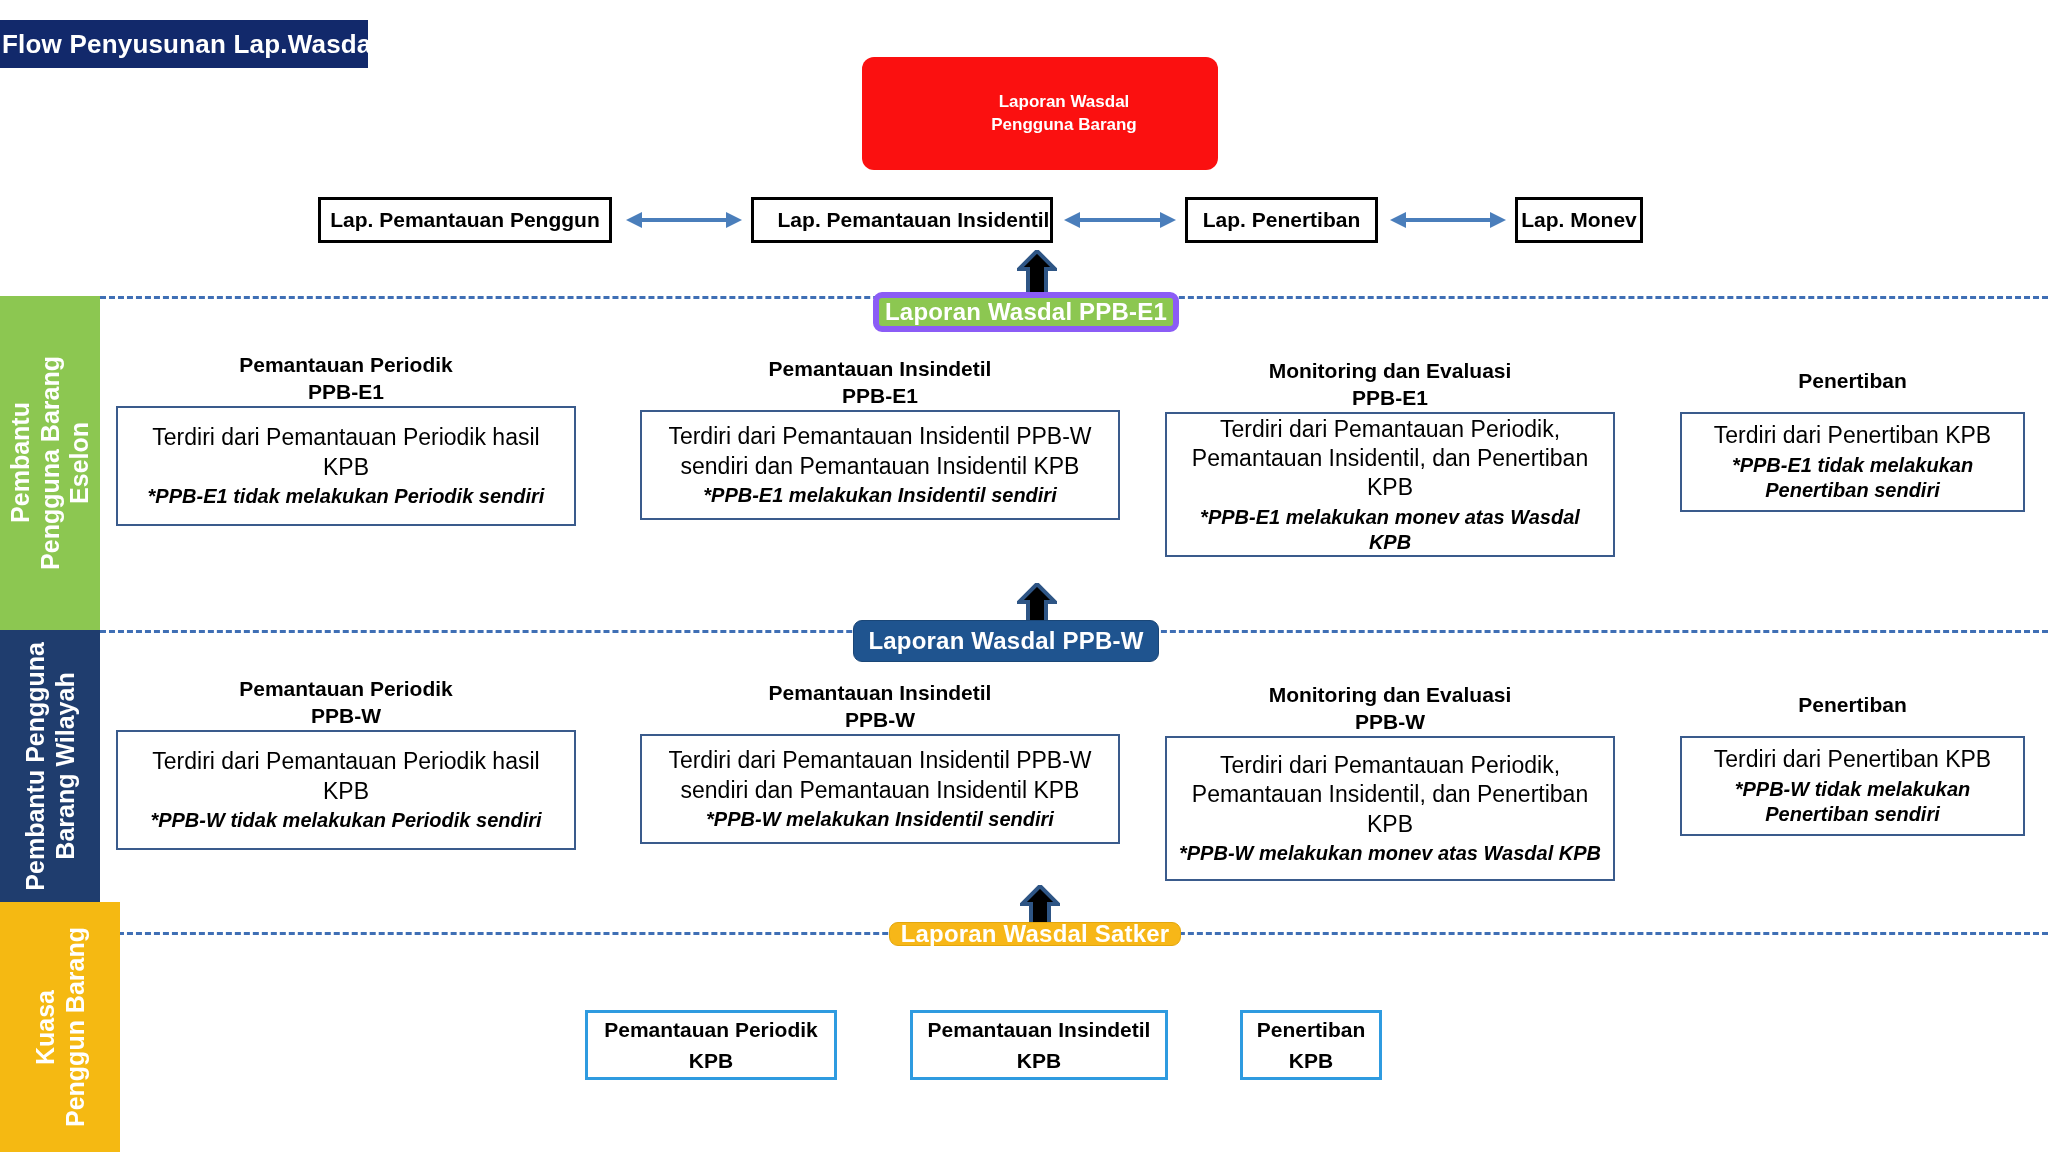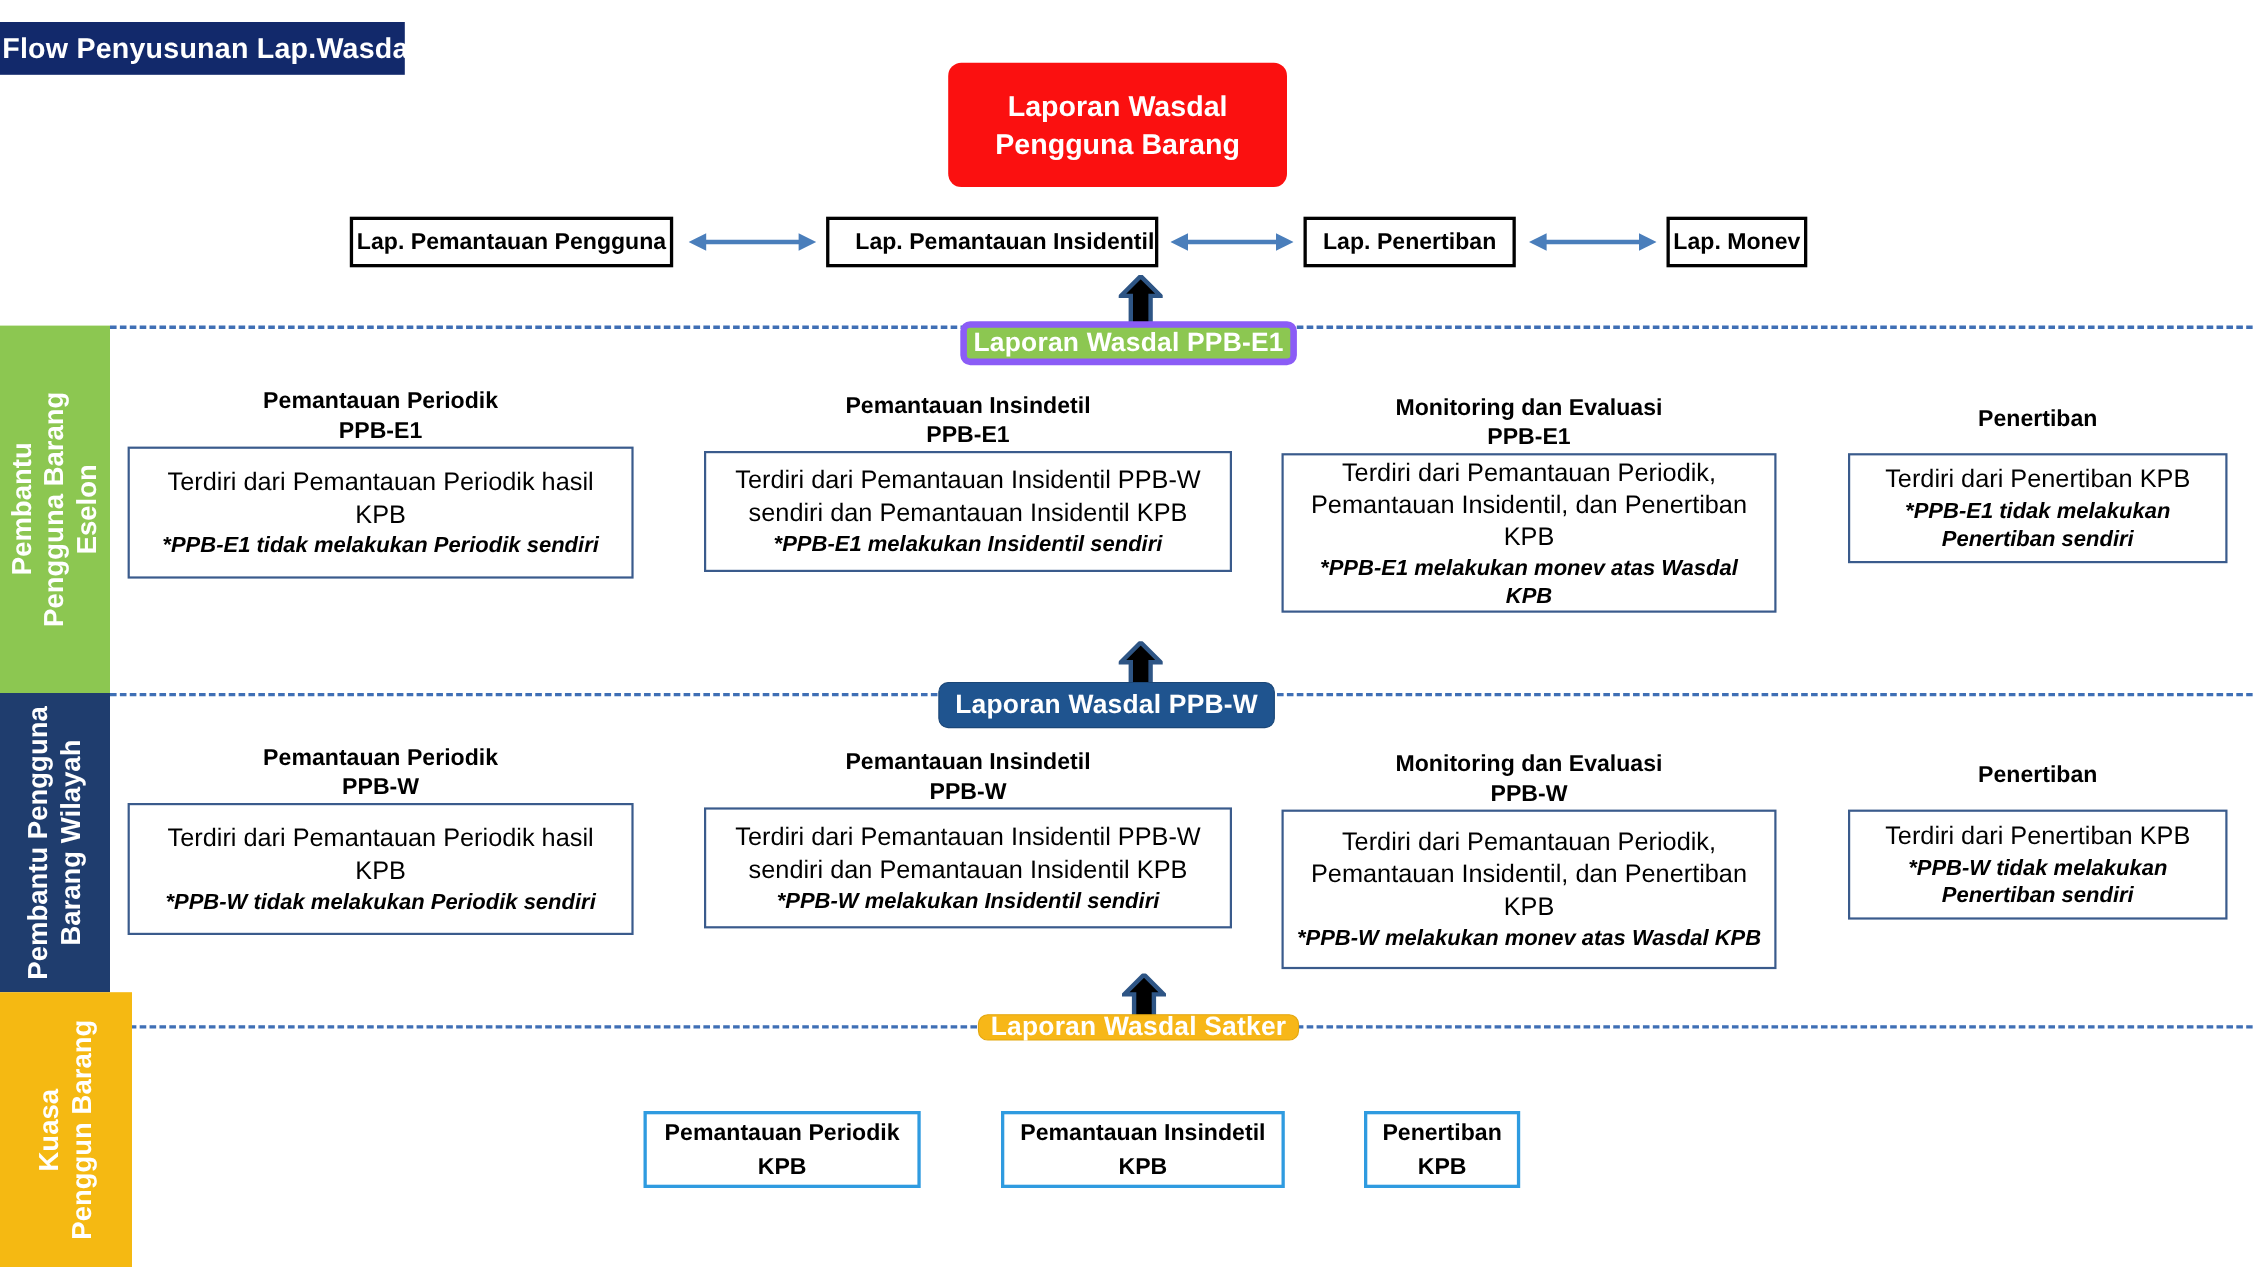--- a/index.html
+++ b/index.html
@@ -36,21 +36,21 @@
   
   .lane-sep{
     position:absolute;height:0;border-top:3px dashed #3f6fb5;
   }
 
   
   .red-node{
     position:absolute;left:862px;top:57px;width:308px;height:113px;
     background:#fb1010;border-radius:12px;color:#fff;
     display:flex;flex-direction:column;align-items:center;justify-content:center;
-    font-size:26px;font-weight:bold;line-height:1.32;text-align:center;
+    font-size:17px;font-weight:bold;line-height:1.32;text-align:center;padding-left:48px;
   }
 
   
   .rep-box{
     position:absolute;border:3px solid #000;background:#fff;
     display:flex;align-items:center;justify-content:center;
     font-size:21px;font-weight:bold;box-sizing:border-box;white-space:nowrap;
   }
 
   
@@ -114,21 +114,21 @@
   <div class="lane-label lane-kpb">
     <span>Kuasa
 Penggun Barang</span>
   </div>
 
   <div class="red-node">
     <div>Laporan Wasdal</div>
     <div>Pengguna Barang</div>
   </div>
 
-  <div class="rep-box" style="left:318px;top:197px;width:294px;height:46px;">Lap. Pemantauan Pengguna</div>
+  <div class="rep-box" style="left:318px;top:197px;width:294px;height:46px;">Lap. Pemantauan Penggun</div>
   <div class="rep-box" style="left:751px;top:197px;width:302px;height:46px;padding-left:23px;">Lap. Pemantauan Insidentil</div>
   <div class="rep-box" style="left:1185px;top:197px;width:193px;height:46px;">Lap. Penertiban</div>
   <div class="rep-box" style="left:1515px;top:197px;width:128px;height:46px;">Lap. Monev</div>
 
   <div class="dbl-arrow" style="left:626px;top:209px;width:116px;">
     <svg width="116" height="22" viewBox="0 0 116 22">
       <line x1="14" y1="11" x2="102" y2="11" stroke="#4a7ebb" stroke-width="4"></line>
       <polygon points="0,11 16,3 16,19" fill="#4a7ebb"></polygon>
       <polygon points="116,11 100,3 100,19" fill="#4a7ebb"></polygon>
     </svg>

